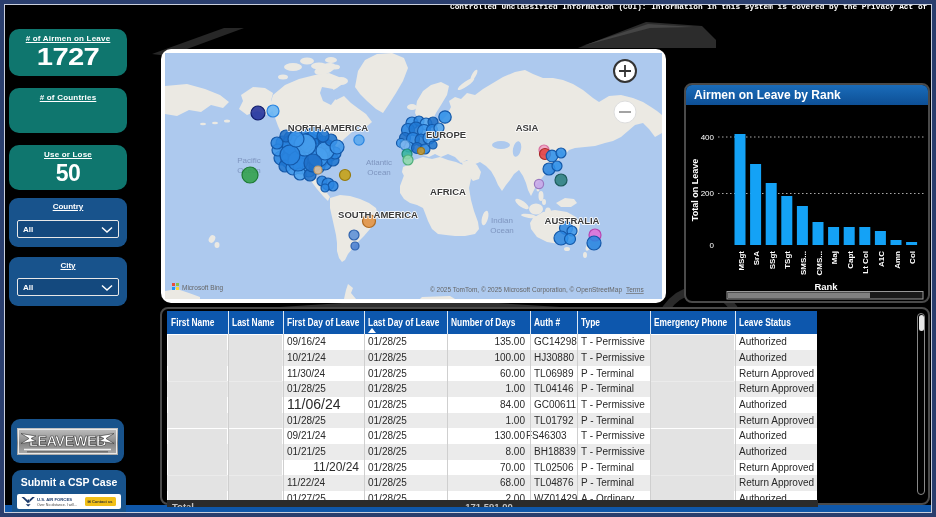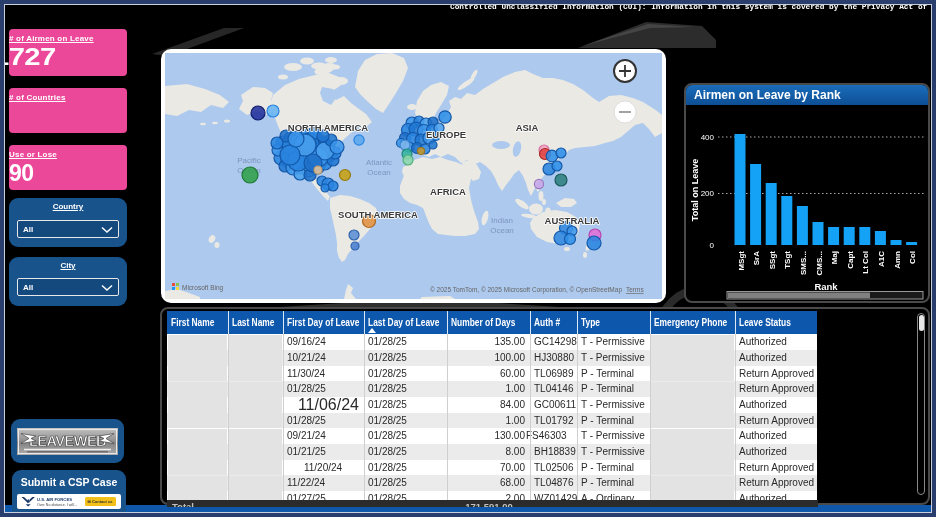--- a/index.html
+++ b/index.html
@@ -5,21 +5,21 @@
   * { margin:0; padding:0; box-sizing:border-box; }
   html,body { width:936px; height:517px; background:#000; overflow:hidden; }
   body { font-family:"Liberation Sans", sans-serif; position:relative; }
   .abs { position:absolute; }
   
   #frame { left:0; top:0; width:936px; height:517px; border:4px solid #2a3e6d; box-shadow: inset 0 0 0 1px #c9cfdc; z-index:50; pointer-events:none; }
   
   #cui { left:0; top:0; width:936px; height:14px; color:#fff; font-family:"Liberation Mono", monospace; font-weight:bold; font-size:7.8px; line-height:13px; white-space:nowrap; overflow:hidden; z-index:5; }
   #cui span { position:absolute; left:450px; top:1px; }
   
-  .card { left:9px; width:118px; background:#ec4899; border-radius:4px; color:#fff; text-align:left; z-index:6; }
+  .card { left:9px; width:118px; background:#0f766e; border-radius:10px; color:#fff; text-align:center; z-index:6; }
   .card .t { font-weight:bold; font-size:8px; text-decoration:underline; padding-top:5px; letter-spacing:0.2px; }
   .card .v { font-weight:bold; font-size:23px; margin-top:1px; letter-spacing:-0.5px; }
   
   .dcard { left:9px; width:118px; background:#18538c; border-radius:9px; color:#fff; z-index:6; }
   .dcard .t { font-weight:bold; font-size:8px; text-decoration:underline; text-align:center; padding-top:4px; }
   .sel { position:absolute; left:8px; right:8px; height:18px; border:1px solid #e8e8e8; border-radius:2px; background:#14497e; color:#fff; font-weight:bold; font-size:8px; line-height:17px; padding-left:5px; }
   .sel svg { position:absolute; right:5px; top:5px; }
   
   #mapPanel { left:161px; top:49px; width:505px; height:254px; background:#fff; border-radius:10px; padding:4px; z-index:6; }
   #mapPanel .inner { width:497px; height:246px; overflow:hidden; position:relative; background:#adc9ee; }
@@ -52,21 +52,21 @@
 
 <div class="abs card" style="top:29px;height:47px">
     <div class="t"># of Airmen on Leave</div>
     <div class="v" style="transform:scaleX(1.27)">1727</div>
   </div>
 <div class="abs card" style="top:88px;height:45px">
     <div class="t"># of Countries</div>
   </div>
 <div class="abs card" style="top:145px;height:45px">
     <div class="t">Use or Lose</div>
-    <div class="v">90</div>
+    <div class="v">50</div>
   </div>
 
 <div class="abs dcard" style="top:198px;height:49px">
   <div class="t">Country</div>
   <div class="sel" style="top:22px">All<svg width="12" height="8">
         <path d="M1,1.5 L6,6 L11,1.5" stroke="#fff" stroke-width="1.5" fill="none"></path>
       </svg></div>
 </div>
 <div class="abs dcard" style="top:257px;height:49px">
   <div class="t">City</div>
@@ -461,21 +461,21 @@
     <div style="position:absolute;left:414px;top:71.28px;width:64px;height:14.66px;color:#2a2a2a;font-size:10px;line-height:13.66px;text-align:left;white-space:nowrap">P - Terminal</div>
     <div style="position:absolute;left:410px;top:70.28px;width:1px;height:15.66px;background:#cfcfcf"></div>
     <div style="position:absolute;left:484px;top:70.78px;width:83px;height:15.16px;background:#e3e3e3"></div>
     <div style="position:absolute;left:483px;top:70.28px;width:1px;height:15.66px;background:#cfcfcf"></div>
     <div style="position:absolute;left:572px;top:71.28px;width:73px;height:14.66px;color:#2a2a2a;font-size:10px;line-height:13.66px;text-align:left;white-space:nowrap">Return Approved</div>
     <div style="position:absolute;left:568px;top:70.28px;width:1px;height:15.66px;background:#cfcfcf"></div>
     <div style="position:absolute;left:0;top:85.94px;width:650px;height:16.26px;background:#ffffff"></div>
     <div style="position:absolute;left:1px;top:86.44px;width:59px;height:15.16px;background:#e3e3e3"></div>
     <div style="position:absolute;left:62px;top:86.44px;width:53px;height:15.16px;background:#e3e3e3"></div>
     <div style="position:absolute;left:61px;top:85.94px;width:1px;height:15.66px;background:#cfcfcf"></div>
-    <div style="position:absolute;left:120px;top:86.94px;width:72px;height:14.66px;color:#2a2a2a;font-size:16px;line-height:13.66px;text-align:right;white-space:nowrap">11/06/24</div>
+    <div style="position:absolute;left:120px;top:86.94px;width:72px;height:14.66px;color:#2a2a2a;font-size:14px;line-height:13.66px;text-align:left;white-space:nowrap">11/06/24</div>
     <div style="position:absolute;left:116px;top:85.94px;width:1px;height:15.66px;background:#cfcfcf"></div>
     <div style="position:absolute;left:201px;top:86.94px;width:74px;height:14.66px;color:#2a2a2a;font-size:10px;line-height:13.66px;text-align:left;white-space:nowrap">01/28/25</div>
     <div style="position:absolute;left:197px;top:85.94px;width:1px;height:15.66px;background:#cfcfcf"></div>
     <div style="position:absolute;left:284px;top:86.94px;width:74px;height:14.66px;color:#2a2a2a;font-size:10px;line-height:13.66px;text-align:right;white-space:nowrap">84.00</div>
     <div style="position:absolute;left:280px;top:85.94px;width:1px;height:15.66px;background:#cfcfcf"></div>
     <div style="position:absolute;left:367px;top:86.94px;width:38px;height:14.66px;color:#2a2a2a;font-size:10px;line-height:13.66px;text-align:left;white-space:nowrap">GC00611</div>
     <div style="position:absolute;left:363px;top:85.94px;width:1px;height:15.66px;background:#cfcfcf"></div>
     <div style="position:absolute;left:414px;top:86.94px;width:64px;height:14.66px;color:#2a2a2a;font-size:10px;line-height:13.66px;text-align:left;white-space:nowrap">T - Permissive</div>
     <div style="position:absolute;left:410px;top:85.94px;width:1px;height:15.66px;background:#cfcfcf"></div>
     <div style="position:absolute;left:484px;top:86.44px;width:83px;height:15.16px;background:#e3e3e3"></div>
@@ -533,21 +533,21 @@
     <div style="position:absolute;left:414px;top:133.92000000000002px;width:64px;height:14.66px;color:#2a2a2a;font-size:10px;line-height:13.66px;text-align:left;white-space:nowrap">T - Permissive</div>
     <div style="position:absolute;left:410px;top:132.92000000000002px;width:1px;height:15.66px;background:#cfcfcf"></div>
     <div style="position:absolute;left:484px;top:133.42000000000002px;width:83px;height:15.16px;background:#e3e3e3"></div>
     <div style="position:absolute;left:483px;top:132.92000000000002px;width:1px;height:15.66px;background:#cfcfcf"></div>
     <div style="position:absolute;left:572px;top:133.92000000000002px;width:73px;height:14.66px;color:#2a2a2a;font-size:10px;line-height:13.66px;text-align:left;white-space:nowrap">Authorized</div>
     <div style="position:absolute;left:568px;top:132.92000000000002px;width:1px;height:15.66px;background:#cfcfcf"></div>
     <div style="position:absolute;left:0;top:148.58px;width:650px;height:16.26px;background:#ffffff"></div>
     <div style="position:absolute;left:1px;top:149.08px;width:59px;height:15.16px;background:#e3e3e3"></div>
     <div style="position:absolute;left:62px;top:149.08px;width:53px;height:15.16px;background:#e3e3e3"></div>
     <div style="position:absolute;left:61px;top:148.58px;width:1px;height:15.66px;background:#cfcfcf"></div>
-    <div style="position:absolute;left:120px;top:149.58px;width:72px;height:14.66px;color:#2a2a2a;font-size:10px;line-height:13.66px;text-align:center;white-space:nowrap">11/20/24</div>
+    <div style="position:absolute;left:120px;top:149.58px;width:72px;height:14.66px;color:#2a2a2a;font-size:12px;line-height:13.66px;text-align:right;white-space:nowrap">11/20/24</div>
     <div style="position:absolute;left:116px;top:148.58px;width:1px;height:15.66px;background:#cfcfcf"></div>
     <div style="position:absolute;left:201px;top:149.58px;width:74px;height:14.66px;color:#2a2a2a;font-size:10px;line-height:13.66px;text-align:left;white-space:nowrap">01/28/25</div>
     <div style="position:absolute;left:197px;top:148.58px;width:1px;height:15.66px;background:#cfcfcf"></div>
     <div style="position:absolute;left:284px;top:149.58px;width:74px;height:14.66px;color:#2a2a2a;font-size:10px;line-height:13.66px;text-align:right;white-space:nowrap">70.00</div>
     <div style="position:absolute;left:280px;top:148.58px;width:1px;height:15.66px;background:#cfcfcf"></div>
     <div style="position:absolute;left:367px;top:149.58px;width:38px;height:14.66px;color:#2a2a2a;font-size:10px;line-height:13.66px;text-align:left;white-space:nowrap">TL02506</div>
     <div style="position:absolute;left:363px;top:148.58px;width:1px;height:15.66px;background:#cfcfcf"></div>
     <div style="position:absolute;left:414px;top:149.58px;width:64px;height:14.66px;color:#2a2a2a;font-size:10px;line-height:13.66px;text-align:left;white-space:nowrap">P - Terminal</div>
     <div style="position:absolute;left:410px;top:148.58px;width:1px;height:15.66px;background:#cfcfcf"></div>
     <div style="position:absolute;left:484px;top:149.08px;width:83px;height:15.16px;background:#e3e3e3"></div>

